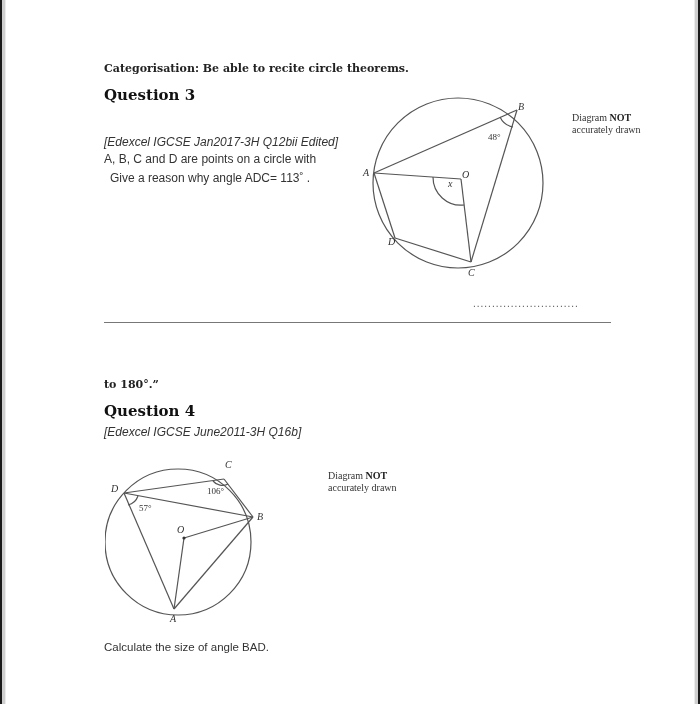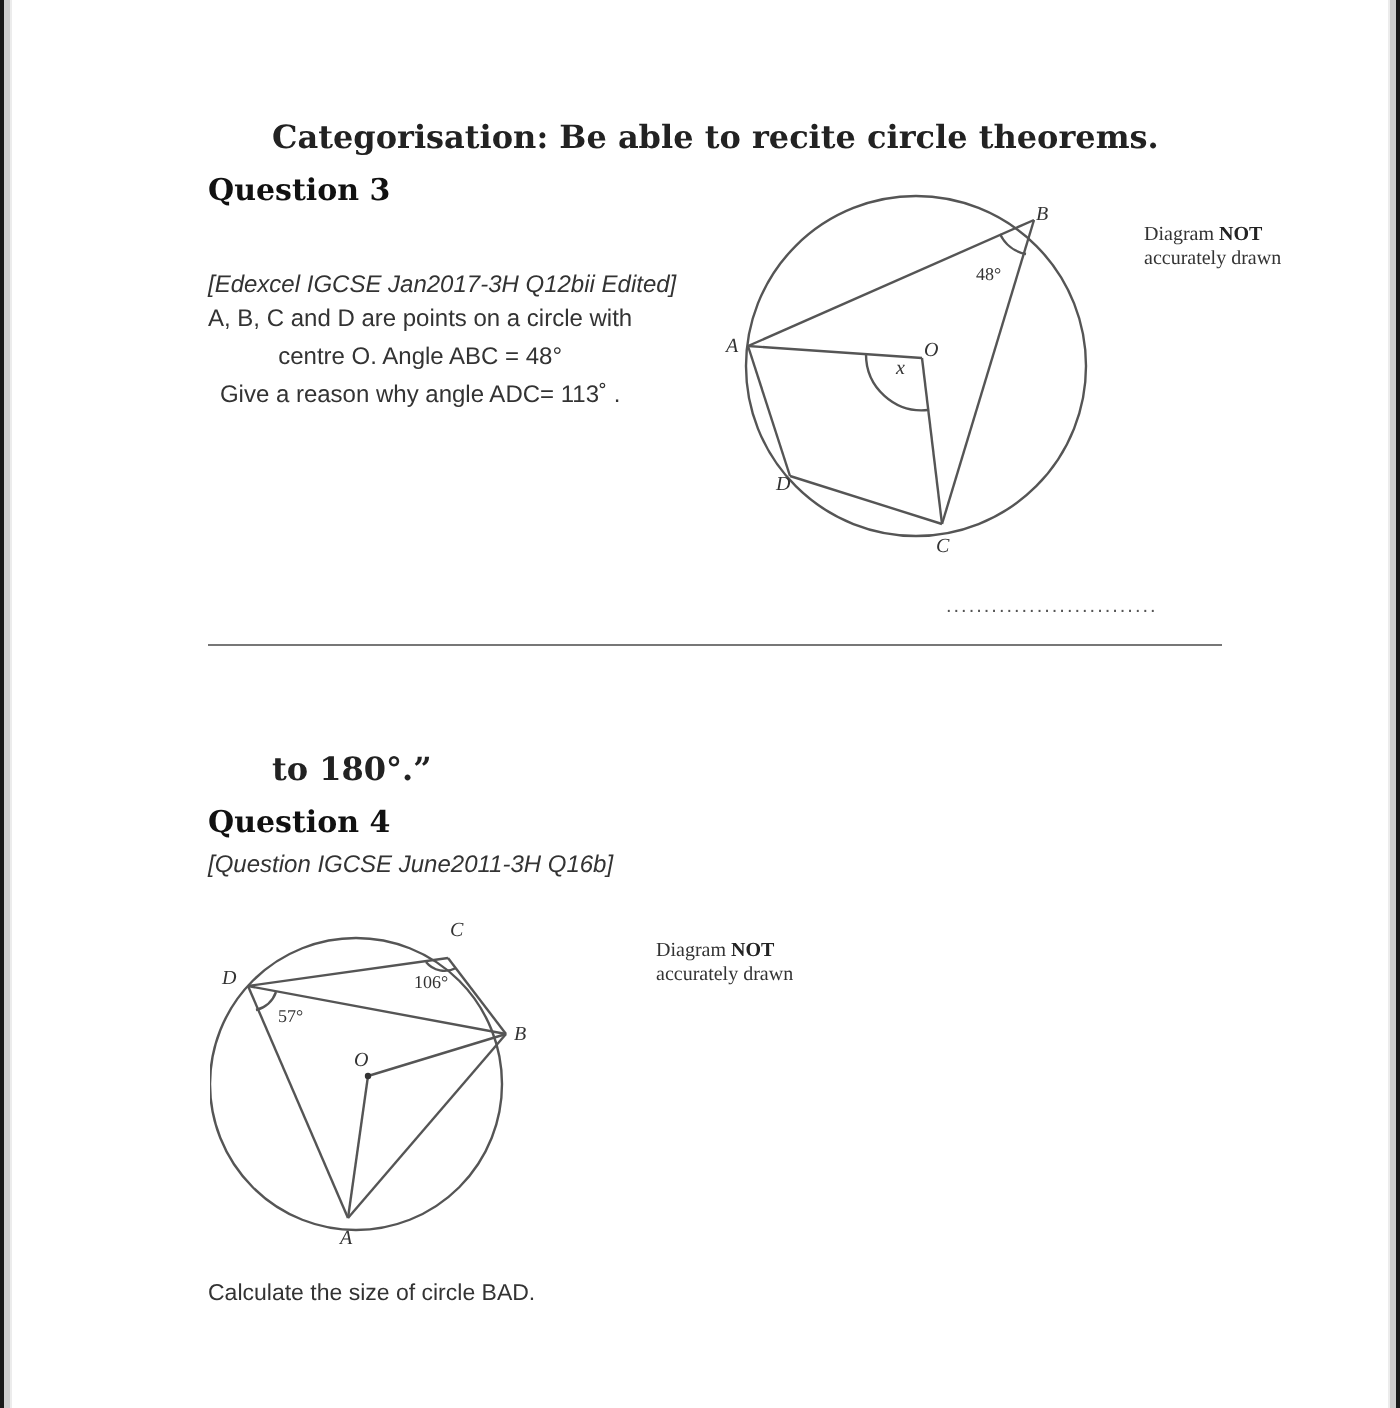--- a/index.html
+++ b/index.html
@@ -7,21 +7,21 @@
     width: 700px; height: 704px; position: relative; overflow: hidden;
     background: #ffffff;
     font-family: "Liberation Sans", sans-serif; color: #222;
   }
   .edge-left { position: absolute; left: 0; top: 0; width: 6px; height: 704px;
     background: linear-gradient(to right, #1a1a1a 0 2px, #cfcfcf 2px 5px, #ececec 5px 6px); }
   .edge-right { position: absolute; right: 0; top: 0; width: 6px; height: 704px;
     background: linear-gradient(to left, #1a1a1a 0 2px, #cfcfcf 2px 5px, #ececec 5px 6px); }
   .abs { position: absolute; }
   .q-title { font-family: "DejaVu Serif", serif; font-weight: bold; font-size: 15px; color: #111; margin-top: 48px; }
-  .cat { font-family: "DejaVu Serif", serif; font-weight: bold; font-size: 16px; color: #222; line-height: 17px; margin-left: 32px; }
+  .cat { font-family: "DejaVu Serif", serif; font-weight: bold; font-size: 11px; color: #222; line-height: 17px; }
   .src { font-style: italic; font-size: 12px; color: #333; }
   .body-text { font-size: 12px; color: #333; line-height: 19px; text-align: center; }
   .note { font-family: "Liberation Serif", serif; font-size: 10px; color: #333; line-height: 12px; }
   .note b { color: #222; }
   .dots { font-size: 10px; color: #555; letter-spacing: 1px; }
   .rule { height: 1px; background: #777; }
   svg text { font-family: "Liberation Serif", serif; font-style: italic; fill: #333; }
   svg text.up { font-style: normal; }
 </style>
 </head>
@@ -29,21 +29,20 @@
 
 <div class="edge-left"></div>
 <div class="edge-right"></div>
 
 <div class="abs q-title" style="left:104px; top:38px;">Question 3</div>
 <div class="abs cat" style="left:104px; top:60px;">Categorisation: Be able to recite circle theorems.</div>
 <div class="abs src" style="left:104px; top:91px;margin-top:44px;">[Edexcel IGCSE Jan2017-3H Q12bii Edited]</div>
 
 <div class="abs body-text" style="left:104px; top:150px;">
   <div>A, B, C and D are points on a circle with</div>
-  <div>centre O. Angle ABC = 48°</div>
   <div>Give a reason why angle ADC= 113˚ .</div>
 </div>
 
 <svg class="abs" style="left:355px; top:95px;" width="210" height="190">
   <g stroke="#555" stroke-width="1.2" fill="none">
     <circle cx="103" cy="88" r="85"></circle>
     <line x1="19" y1="78" x2="162" y2="15"></line>
     <line x1="19" y1="78" x2="106" y2="84"></line>
     <line x1="106" y1="84" x2="116" y2="167"></line>
     <line x1="162" y1="15" x2="116" y2="167"></line>
@@ -66,21 +65,21 @@
   <div>accurately drawn</div>
 </div>
 
 <div class="abs dots" style="left:473px; top:298px;">............................</div>
 <div class="abs rule" style="left:104px; top:322px; width:507px;"></div>
 
 <div class="abs q-title" style="left:104px; top:354px;">Question 4</div>
 <div class="abs cat" style="left:104px; top:376px;">
   <div>to 180°.”</div>
 </div>
-<div class="abs src" style="left:104px; top:425px;">[Question IGCSE June2011-3H Q16b]</div>
+<div class="abs src" style="left:104px; top:425px;">[Edexcel IGCSE June2011-3H Q16b]</div>
 
 <svg class="abs" style="left:105px; top:455px;" width="170" height="170">
   <g stroke="#555" stroke-width="1.2" fill="none">
     <circle cx="73" cy="87" r="73"></circle>
     <line x1="19" y1="38" x2="119" y2="24"></line>
     <line x1="119" y1="24" x2="148" y2="62"></line>
     <line x1="19" y1="38" x2="148" y2="62"></line>
     <line x1="19" y1="38" x2="69" y2="154"></line>
     <line x1="69" y1="154" x2="148" y2="62"></line>
     <line x1="79" y1="83" x2="148" y2="62"></line>
@@ -97,14 +96,14 @@
   <text class="up" x="102" y="39" font-size="9">106°</text>
   <text class="up" x="34" y="56" font-size="9">57°</text>
 </svg>
 
 <div class="abs note" style="left:328px; top:470px;">
   <div><span>Diagram</span> <b>NOT</b></div>
   <div>accurately drawn</div>
 </div>
 
 <div class="abs body-text" style="left:104px; top:638px; font-size:11.5px;">
-  <div>Calculate the size of circle BAD.</div>
+  <div>Calculate the size of angle BAD.</div>
 </div>
 
 </body></html>

